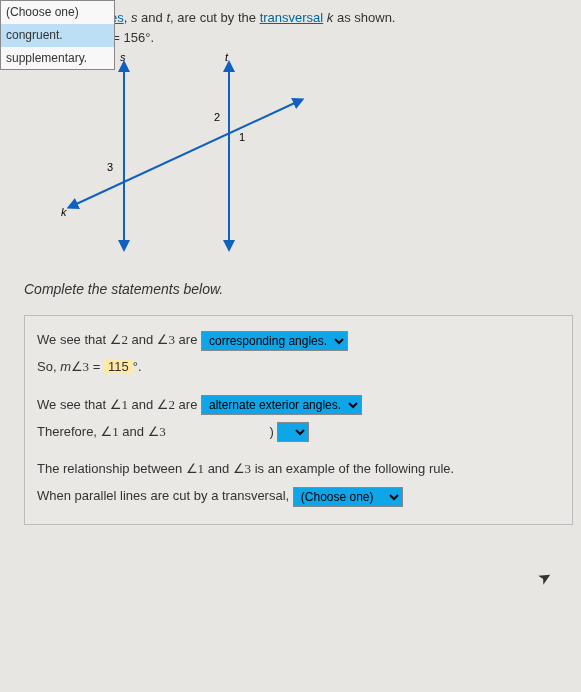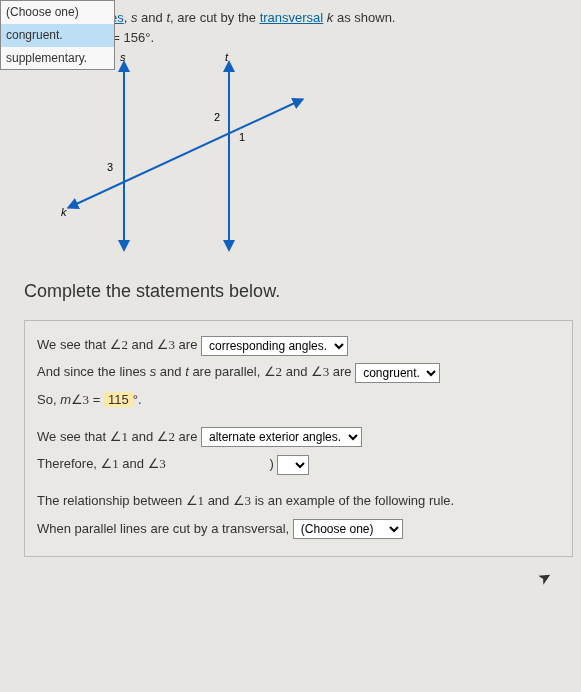--- a/index.html
+++ b/index.html
@@ -20,33 +20,33 @@
     left: 6px;
     color: #0066cc;
     font-size: 14px;
   }
   .intro { line-height: 1.5; margin-bottom: 4px; }
   .link { color: #0066a0; text-decoration: underline; }
   .italic { font-style: italic; }
   .angle { font-family: 'Times New Roman', serif; }
   .diagram { position: relative; height: 210px; margin-top: 4px; margin-left: 20px;}
   .diagram svg { overflow: visible; }
-  .statement-header { margin: 20px 0 18px 0; font-size: 18px; }
+  .statement-header { margin: 20px 0 18px 0; font-size: 14px; font-style: italic; }
   .answer-box {
     border: 1px solid #bbb;
     background: #eae8e5;
     padding: 10px 12px 14px 12px;
     font-size: 13px;
     line-height: 2.1;
   }
   .answer-box p { margin: 0; }
   .spacer { height: 10px; }
   select, .sel {
     border: 1px solid #888;
-    background: #ffffff;
+    background: #0ea5e9;
     font-size: 12px;
     padding: 1px 3px;
     font-family: Arial, sans-serif;
     display: inline-block;
     vertical-align: middle;
   }
   .hl { background: #ffe9a8; padding: 0 4px; }
   .inputbox {
     display: inline-block;
     width: 18px; height: 16px;
@@ -106,23 +106,20 @@
   </svg>
 </div>
 
 <div class="statement-header">Complete the statements below.</div>
 
 <div class="answer-box">
   <p>
     <span>We see that </span><span class="angle">∠2</span><span> and </span><span class="angle">∠3</span><span> are </span><select class="sel"><option>corresponding angles.</option></select>
   </p>
   <p>
-    <span>And since the lines </span><span class="italic">s</span><span> and </span><span class="italic">t</span><span> are parallel, </span><span class="angle">∠2</span><span> and </span><span class="angle">∠3</span><span> are </span><select class="sel"><option>congruent.</option></select>
-  </p>
-  <p>
     <span>So, </span><span class="italic">m</span><span class="angle">∠3</span><span> = </span><span class="hl">115</span><span>°</span><span>.</span>
   </p>
   <div class="spacer"></div>
   <p>
     <span>We see that </span><span class="angle">∠1</span><span> and </span><span class="angle">∠2</span><span> are </span><select class="sel"><option>alternate exterior angles.</option></select>
   </p>
     <div class="dropdown-list">
         <div>(Choose one)</div>
         <div class="hover">congruent.</div>
         <div>supplementary.</div>

